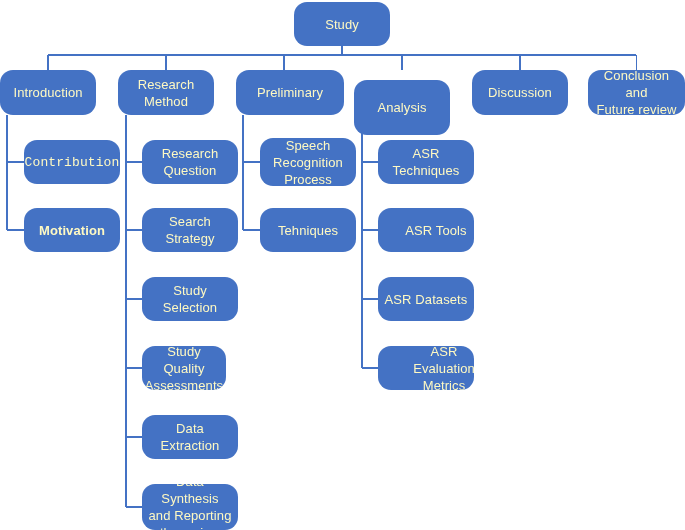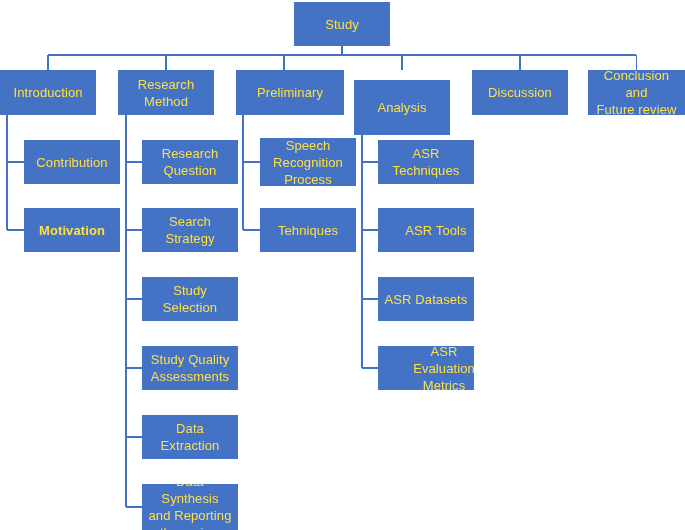--- a/index.html
+++ b/index.html
@@ -18,31 +18,32 @@
     position: absolute;
     left: 0;
     top: 0;
     width: 685px;
     height: 530px;
   }
   .node {
     position: absolute;
     box-sizing: border-box;
     background: #4472C4;
-    color: #fde047;
+    color: #fef9c3;
     display: flex;
     align-items: center;
     justify-content: center;
     text-align: center;
     font-size: 13px;
     line-height: 17px;
     letter-spacing: 0.1px;
     padding: 2px 4px;
     white-space: pre-line;
     overflow: hidden;
+    border-radius: 13px;
   }
   .connectors {
     position: absolute;
     left: 0;
     top: 0;
     width: 685px;
     height: 530px;
     pointer-events: none;
   }
   .connectors line {
@@ -88,27 +89,27 @@
   <div id="node-layer">
       <div class="node" style="left: 294px; top: 2px; width: 96px; height: 44px;">Study</div>
       <div class="node" style="left: 0px; top: 70px; width: 96px; height: 45px;">Introduction</div>
       <div class="node" style="left: 118px; top: 70px; width: 96px; height: 45px;">Research
 Method</div>
       <div class="node" style="left: 236px; top: 70px; width: 108px; height: 45px;">Preliminary</div>
       <div class="node" style="left: 354px; top: 80px; width: 96px; height: 55px;">Analysis</div>
       <div class="node" style="left: 472px; top: 70px; width: 96px; height: 45px;">Discussion</div>
       <div class="node" style="left: 588px; top: 70px; width: 97px; height: 45px;">Conclusion and
 Future review</div>
-      <div class="node" style="left: 24px; top: 140px; width: 96px; height: 44px;">Contribution</div>
+      <div class="node" style="left: 24px; top: 140px; width: 96px; height: 44px; font-family: Liberation Mono, monospace;">Contribution</div>
       <div class="node" style="left: 24px; top: 208px; width: 96px; height: 44px; font-weight: bold;">Motivation</div>
       <div class="node" style="left: 142px; top: 140px; width: 96px; height: 44px;">Research
 Question</div>
       <div class="node" style="left: 142px; top: 208px; width: 96px; height: 44px;">Search Strategy</div>
       <div class="node" style="left: 142px; top: 277px; width: 96px; height: 44px;">Study Selection</div>
-      <div class="node" style="left: 142px; top: 346px; width: 96px; height: 44px;">Study Quality
+      <div class="node" style="left: 142px; top: 346px; width: 84px; height: 44px;">Study Quality
 Assessments</div>
       <div class="node" style="left: 142px; top: 415px; width: 96px; height: 44px;">Data Extraction</div>
       <div class="node" style="left: 142px; top: 484px; width: 96px; height: 46px;">Data Synthesis
 and Reporting
 the review</div>
       <div class="node" style="left: 260px; top: 138px; width: 96px; height: 48px;">Speech
 Recognition
 Process</div>
       <div class="node" style="left: 260px; top: 208px; width: 96px; height: 44px;">Tehniques</div>
       <div class="node" style="left: 378px; top: 140px; width: 96px; height: 44px;">ASR Techniques</div>

